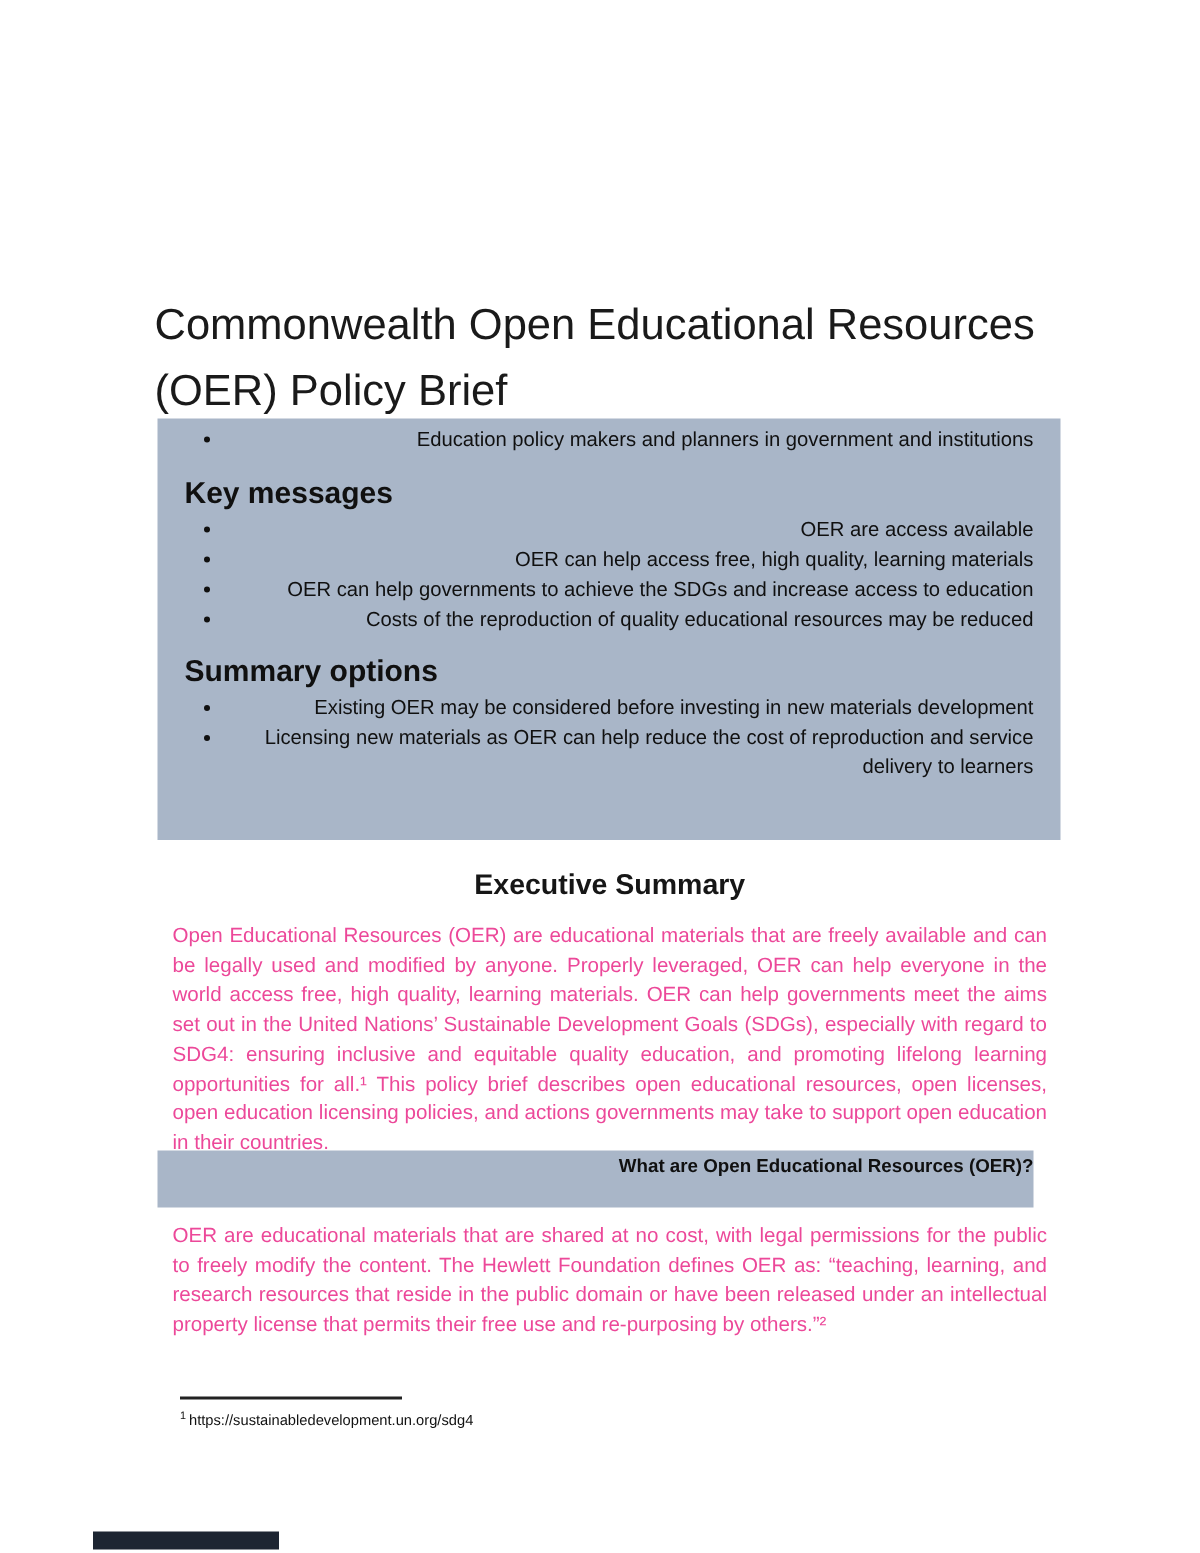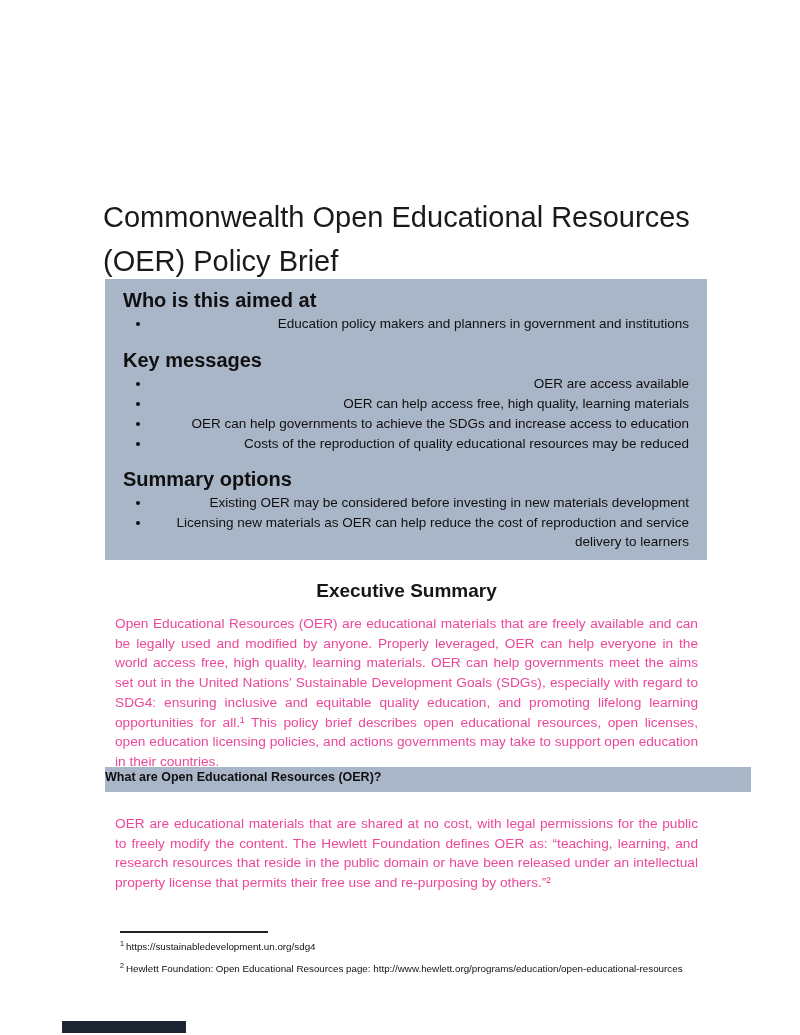--- a/index.html
+++ b/index.html
@@ -76,27 +76,27 @@
     margin: 12px;
     font-size: 13.7px;
     line-height: 1.44;
     text-align: justify;
     color: #ec4899;
   }
 
   
   .section-bar {
     position: absolute;
-    left: 105px; top: 767px; width: 646px;
+    left: 105px; top: 767px; width: 584px;
     background: var(--panel, #a9b6c8);
-    text-align: left;
+    text-align: right;
     font-size: 12.5px;
     font-weight: bold;
     color: #101010;
-    padding: 3px 0 8px 0;
+    padding: 3px 0 21px 0;
   }
 
   .what-block { position: absolute; left: 103px; top: 802px; width: 607px; }
 
   
   .fn-rule {
     position: absolute;
     left: 120px; top: 931px; width: 148px;
     border-top: 2px solid #222222;
   }
@@ -122,21 +122,20 @@
 <body>
 
 <div class="page">
 
 
   <h1 class="doc-title">Commonwealth Open Educational Resources (OER) Policy Brief</h1>
 
   <div class="summary-box">
 
     <div class="box-section">
-      <div class="box-heading">Who is this aimed at</div>
       <ul class="box-list">
         <li>Education policy makers and planners in government and institutions</li>
       </ul>
     </div>
 
     <div class="box-section">
       <div class="box-heading">Key messages</div>
       <ul class="box-list">
         <li>OER are access available</li>
         <li>OER can help access free, high quality, learning materials</li>
@@ -165,19 +164,16 @@
   <div class="what-block">
     <p class="body-copy">OER are educational materials that are shared at no cost, with legal permissions for the public to freely modify the content. The Hewlett Foundation defines OER as: “teaching, learning, and research resources that reside in the public domain or have been released under an intellectual property license that permits their free use and re-purposing by others.”²</p>
   </div>
 
   <div class="fn-rule"></div>
 
   <div class="footnote fn-1">
     <sup>1</sup><span>https://sustainabledevelopment.un.org/sdg4</span>
   </div>
 
-  <div class="footnote fn-2">
-    <sup>2</sup><span>Hewlett Foundation: Open Educational Resources page: http://www.hewlett.org/programs/education/open-educational-resources</span>
-  </div>
 
   <div class="footer-bar"></div>
 
 </div>
 
 </body></html>

